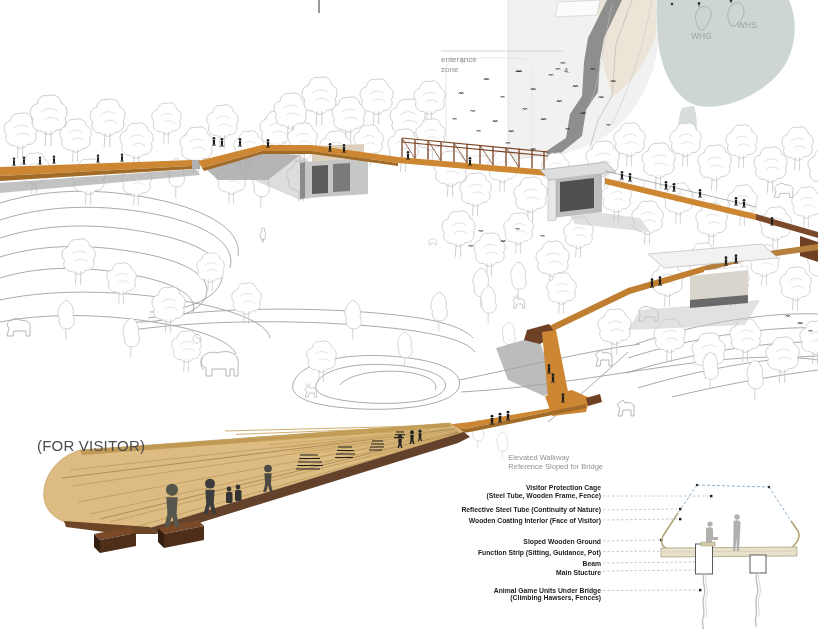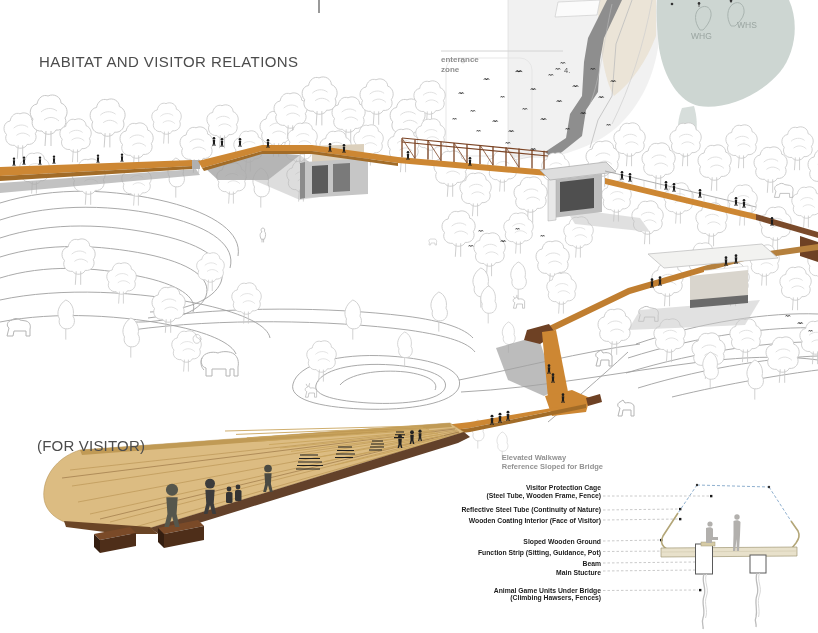--- a/index.html
+++ b/index.html
@@ -1,19 +1,19 @@
 <!DOCTYPE html>
 <html><head>
 <meta charset="utf-8">
 <style>
   html,body{margin:0;padding:0;background:#fff;}
   .canvas{position:relative;width:818px;height:633px;background:#ffffff;overflow:hidden;
           font-family:"Liberation Sans", sans-serif;}
   .canvas svg{position:absolute;left:0;top:0;}
-  .ovl{position:absolute;color:#474747;font-weight:bold;}
+  .ovl{position:absolute;color:#474747;}
   .title{left:39px;top:53px;font-size:15px;letter-spacing:.4px;color:#4c4c4c;font-weight:500;}
   .cagelabel{left:37px;top:437px;font-size:15px;line-height:18px;letter-spacing:.2px;color:#4c4c4c;font-weight:500;}
   .entrance{left:441px;top:55px;font-size:8px;line-height:9.5px;color:#8f8f8f;}
   .sec-head{right:215px;top:453px;font-size:7.5px;line-height:9px;color:#929292;}
   .slabel{position:absolute;right:217px;text-align:right;font-size:6.8px;line-height:7.8px;
           font-weight:bold;color:#1b1b1b;white-space:nowrap;}
 </style>
 </head>
 <body>
 
@@ -409,21 +409,20 @@
     </g>
     <g stroke="#bcbcbc" stroke-width="1.3" fill="none">
       <path d="M704,574 C701,582 707,588 704,596 C701,604 706,610 703,618 C701,623 704,626 703,629"></path>
       <path d="M757,573 C754,581 760,587 757,595 C754,603 758,609 756,617 C754,621 757,624 756,627"></path>
       <path d="M706.5,574 C703.5,582 709.5,588 706.5,596 C703.5,604 708.5,610 705.5,618" stroke="#d8d8d8" stroke-width="1"></path>
       <path d="M759.5,573 C756.5,581 762.5,587 759.5,595 C756.5,603 760.5,609 758.5,617" stroke="#d8d8d8" stroke-width="1"></path>
     </g>
   </g>
 </svg>
 
-<div class="ovl title">HABITAT AND VISITOR RELATIONS</div>
 
 <div class="ovl cagelabel">
   <div>(FOR VISITOR)</div>
 </div>
 
 <div class="ovl entrance">
   <div>enterance</div>
   <div>zone</div>
 </div>
 

